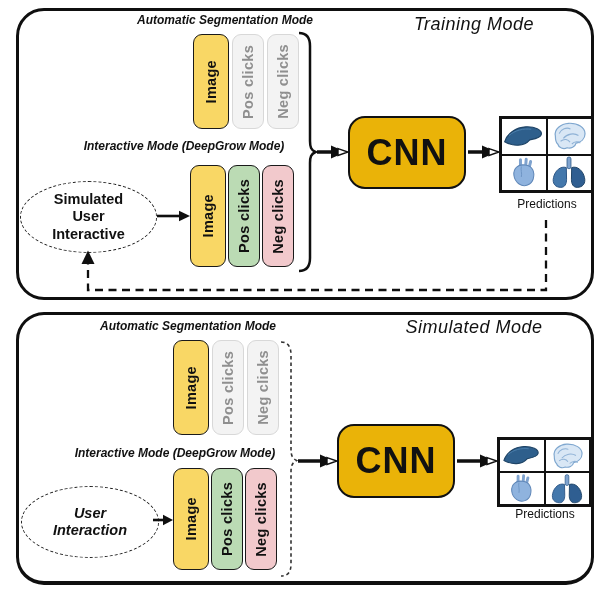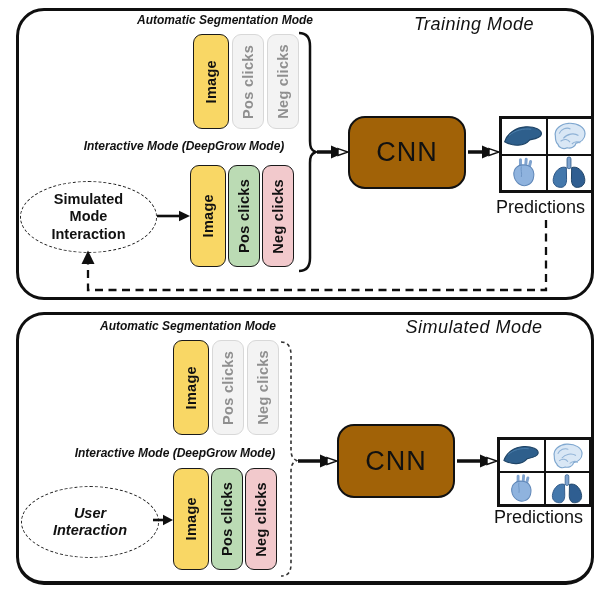--- a/index.html
+++ b/index.html
@@ -39,35 +39,35 @@
   .fill-neg   { background:#F2C9CC; }
   .inactive   { background:#F3F3F3; border-color:#D8D8D8; }
   .inactive .vtext { color:#8F8F8F; }
 
   .ellipse { border:1.5px dashed #222; border-radius:50%; display:flex; align-items:center;
              justify-content:center; text-align:center; font-weight:700; font-size:14.5px;
              line-height:1.2; padding:0 18px; box-sizing:border-box; background:#fff; }
   #ellipse-t { left:20px; top:181px; width:137px; height:72px; }
   #ellipse-i { left:21px; top:486px; width:138px; height:72px;font-style:italic; }
 
-  .cnn { background:#a16207; border:2.5px solid #111; border-radius:17px; display:flex;
-         align-items:center; justify-content:center; font-weight:400; font-size:27px;
+  .cnn { background:#eab308; border:2.5px solid #111; border-radius:17px; display:flex;
+         align-items:center; justify-content:center; font-weight:700; font-size:36px;
          letter-spacing:1px; box-sizing:border-box; }
   #cnn-t { left:348px; top:116px; width:118px; height:73px; }
   #cnn-i { left:337px; top:424px; width:118px; height:74px; }
 
   .pred-grid { display:grid; grid-template-columns:1fr 1fr; grid-template-rows:1fr 1fr;
                border:2px solid #111; box-sizing:border-box; background:#fff; }
   #grid-t { left:499px; top:116px; width:95px; height:77px; }
   #grid-i { left:497px; top:437px; width:95px; height:70px; }
   .pred-cell { border:1.5px solid #111; display:flex; align-items:center; justify-content:center;
                overflow:hidden; background:#fff; }
   .pred-cell svg { display:block; }
 
-  .pred-label { font-size:18px; white-space:nowrap; }
+  .pred-label { font-size:12px; text-align:center; white-space:nowrap; }
   #plab-t { left:496px; top:197px; width:102px; }
   #plab-i { left:494px; top:507px; width:102px; }
 
   #connectors { left:0; top:0; pointer-events:none; }
   .hidden-defs { position:absolute; width:0; height:0; overflow:hidden; }
 </style>
 </head>
 <body>
 
 <svg class="hidden-defs" aria-hidden="true">
@@ -117,21 +117,21 @@
         <span class="vtext">Image</span>
       </div>
     <div class="box fill-pos">
         <span class="vtext">Pos clicks</span>
       </div>
     <div class="box fill-neg">
         <span class="vtext">Neg clicks</span>
       </div>
   </div>
 
-  <div class="abs ellipse" id="ellipse-t">Simulated Mode Interaction</div>
+  <div class="abs ellipse" id="ellipse-t">Simulated User Interactive</div>
 
   <div class="abs cnn" id="cnn-t">CNN</div>
 
   <div class="abs pred-grid" id="grid-t">
     <div class="pred-cell">
         <svg width="43" height="29" viewBox="0 0 44 30">
           <use href="#sym-liver"></use>
         </svg>
       </div>
     <div class="pred-cell">

